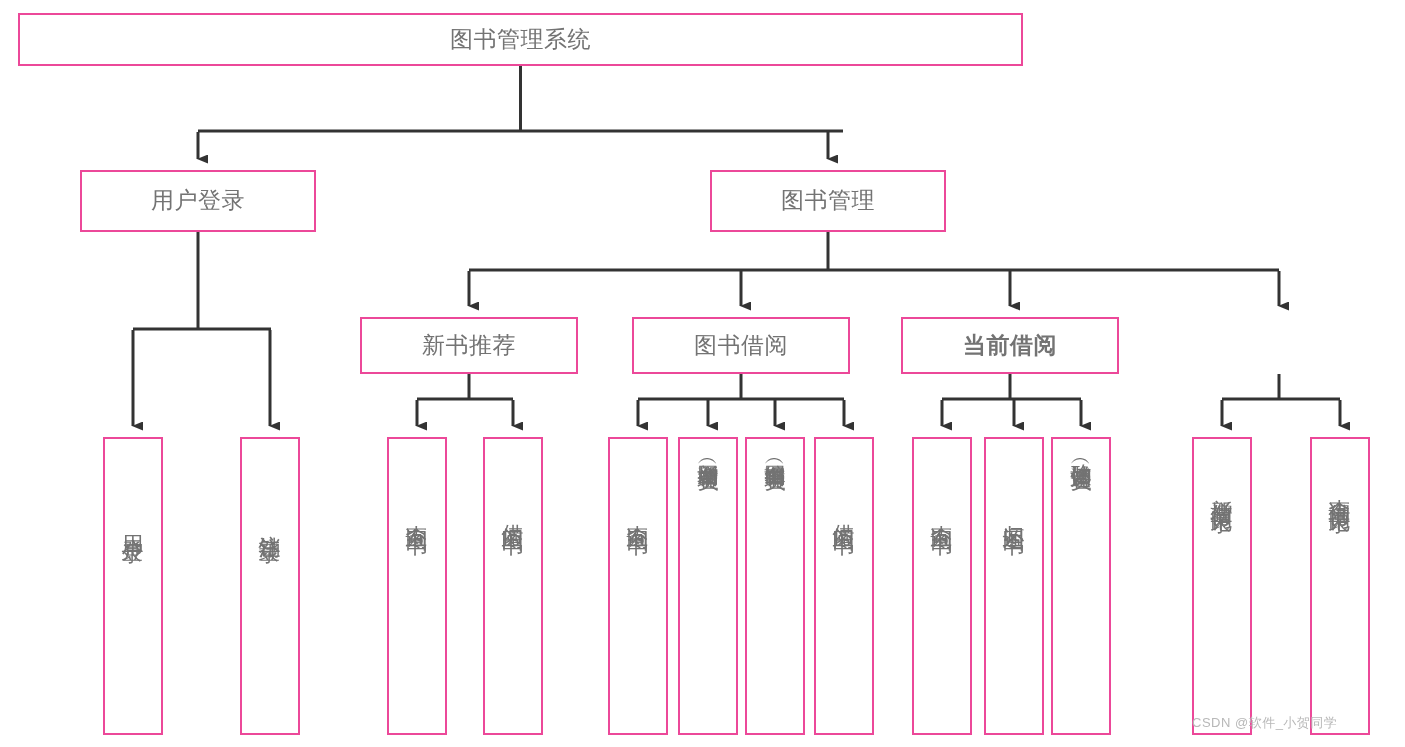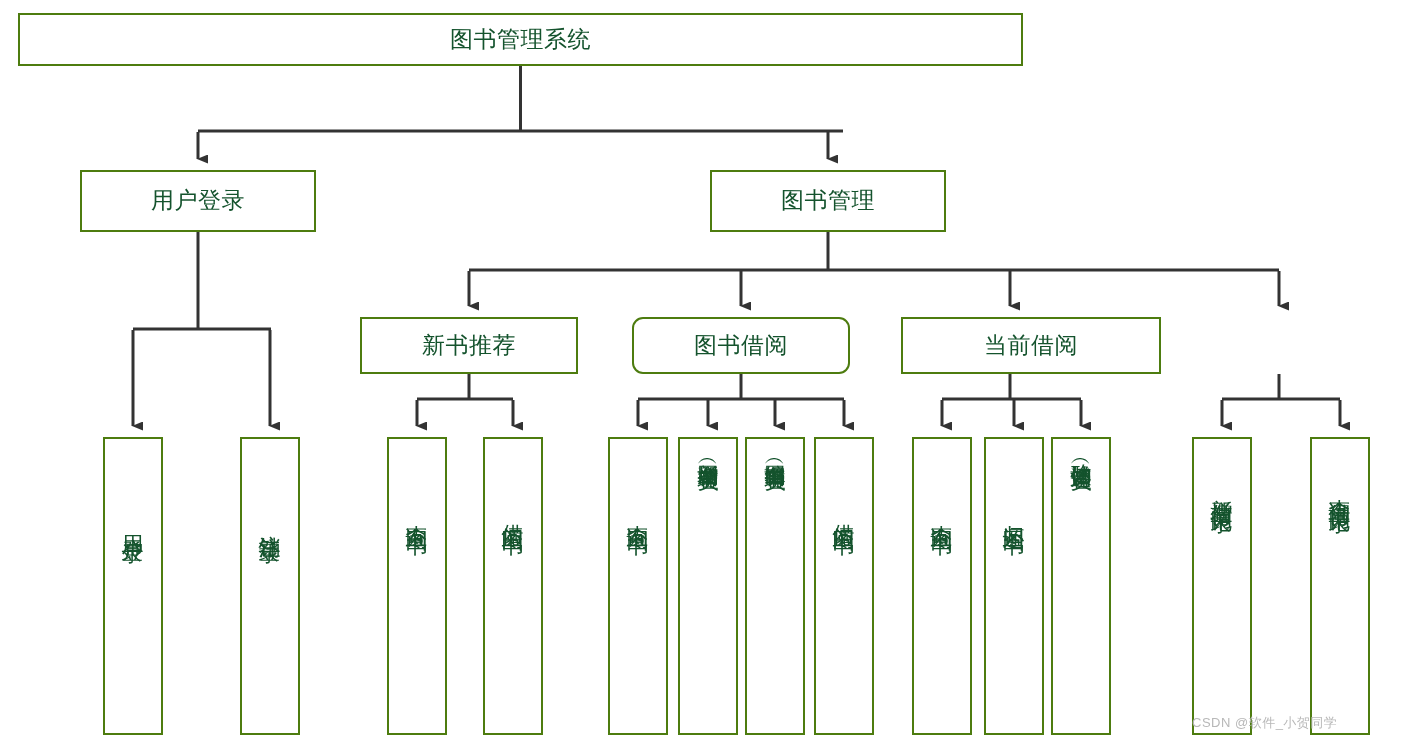--- a/index.html
+++ b/index.html
@@ -22,25 +22,25 @@
     left: 0;
     top: 0;
     width: 1405px;
     height: 747px;
     pointer-events: none;
   }
   .node {
     position: absolute;
     box-sizing: border-box;
     background: #ffffff;
-    border: 2px solid #4d7c0f;
+    border: 2px solid #ec4899;
     display: flex;
     align-items: center;
     justify-content: center;
-    color: #14532d;
+    color: #737373;
   }
   .node-label {
     display: block;
     text-align: center;
     line-height: 1.28;
     white-space: nowrap;
   }
   .node.horizontal .node-label {
     font-size: 23px;
     letter-spacing: 0.5px;
@@ -135,24 +135,24 @@
   <div class="node horizontal" style="left:80px; top:170px; width:236px; height:62px;">
     <span class="node-label">用户登录</span>
   </div>
   <div class="node horizontal" style="left:710px; top:170px; width:236px; height:62px;">
     <span class="node-label">图书管理</span>
   </div>
 
   <div class="node horizontal" style="left:360px; top:317px; width:218px; height:57px;">
     <span class="node-label">新书推荐</span>
   </div>
-  <div class="node horizontal" style="left:632px; top:317px; width:218px; height:57px;border-radius:11px;">
+  <div class="node horizontal" style="left:632px; top:317px; width:218px; height:57px;">
     <span class="node-label">图书借阅</span>
   </div>
-  <div class="node horizontal" style="left:901px; top:317px; width:260px; height:57px;">
+  <div class="node horizontal" style="left:901px; top:317px; width:218px; height:57px;font-weight:bold;">
     <span class="node-label">当前借阅</span>
   </div>
 
   <div class="node vertical" style="left:103px; top:437px; width:60px; height:298px; padding-top:78px;">
     <span class="node-label">用户登录</span>
   </div>
   <div class="node vertical" style="left:240px; top:437px; width:60px; height:298px; padding-top:78px;">
     <span class="node-label">注销登录</span>
   </div>
 

